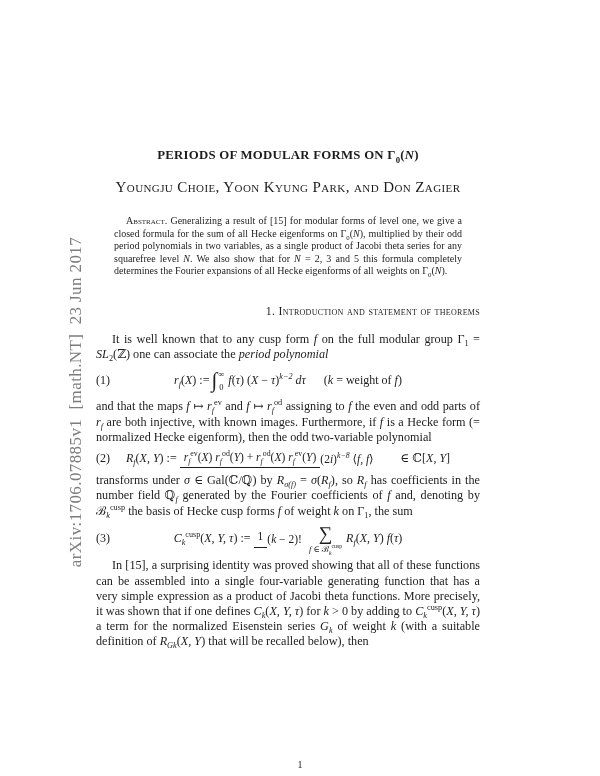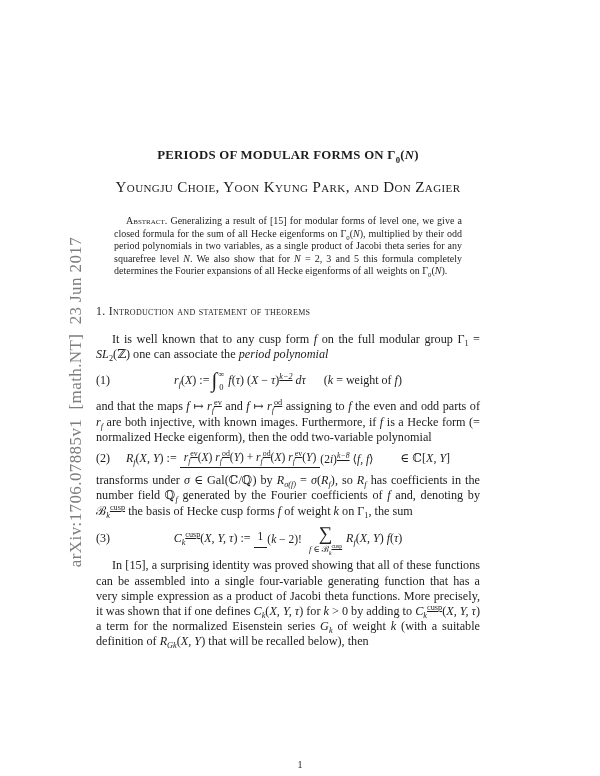--- a/index.html
+++ b/index.html
@@ -41,33 +41,33 @@
     font-size: 10px;
     line-height: 12.6px;
     text-align: justify;
     text-indent: 12px;
   }
 
   .sc { font-variant: small-caps; margin-top: 16px; }
   .it { font-style: italic; }
 
   .section-heading {
-    text-align: left;
+    text-align: right;
     font-variant: small-caps;
     font-size: 11.8px;
     letter-spacing: 0.3px;
     margin-top: 26px;
   }
 
   .body-text { margin-top: 13px; font-size: 12.2px; line-height: 15.2px; }
   p.para { text-align: justify; }
   p.indent { text-indent: 16px; }
 
   sup, sub { font-size: 68%; line-height: 0; }
-  sup { vertical-align: super; text-decoration: underline; }
+  sup { vertical-align: super; }
   sub { vertical-align: sub; }
 
   .eq { position: relative; text-align: center; font-size: 12px; }
   .eq1 { margin: 7px 0; }
   .eq2 { margin: 5px 0; }
   .eq3 { margin: 5px 0; }
   .eq-no { position: absolute; left: 0; top: 50%; transform: translateY(-50%); }
   .eq-mid { display: inline-flex; align-items: center; white-space: nowrap; }
 
   .intwrap { display: inline-flex; align-items: center; margin: 0 1px 0 2px; }

